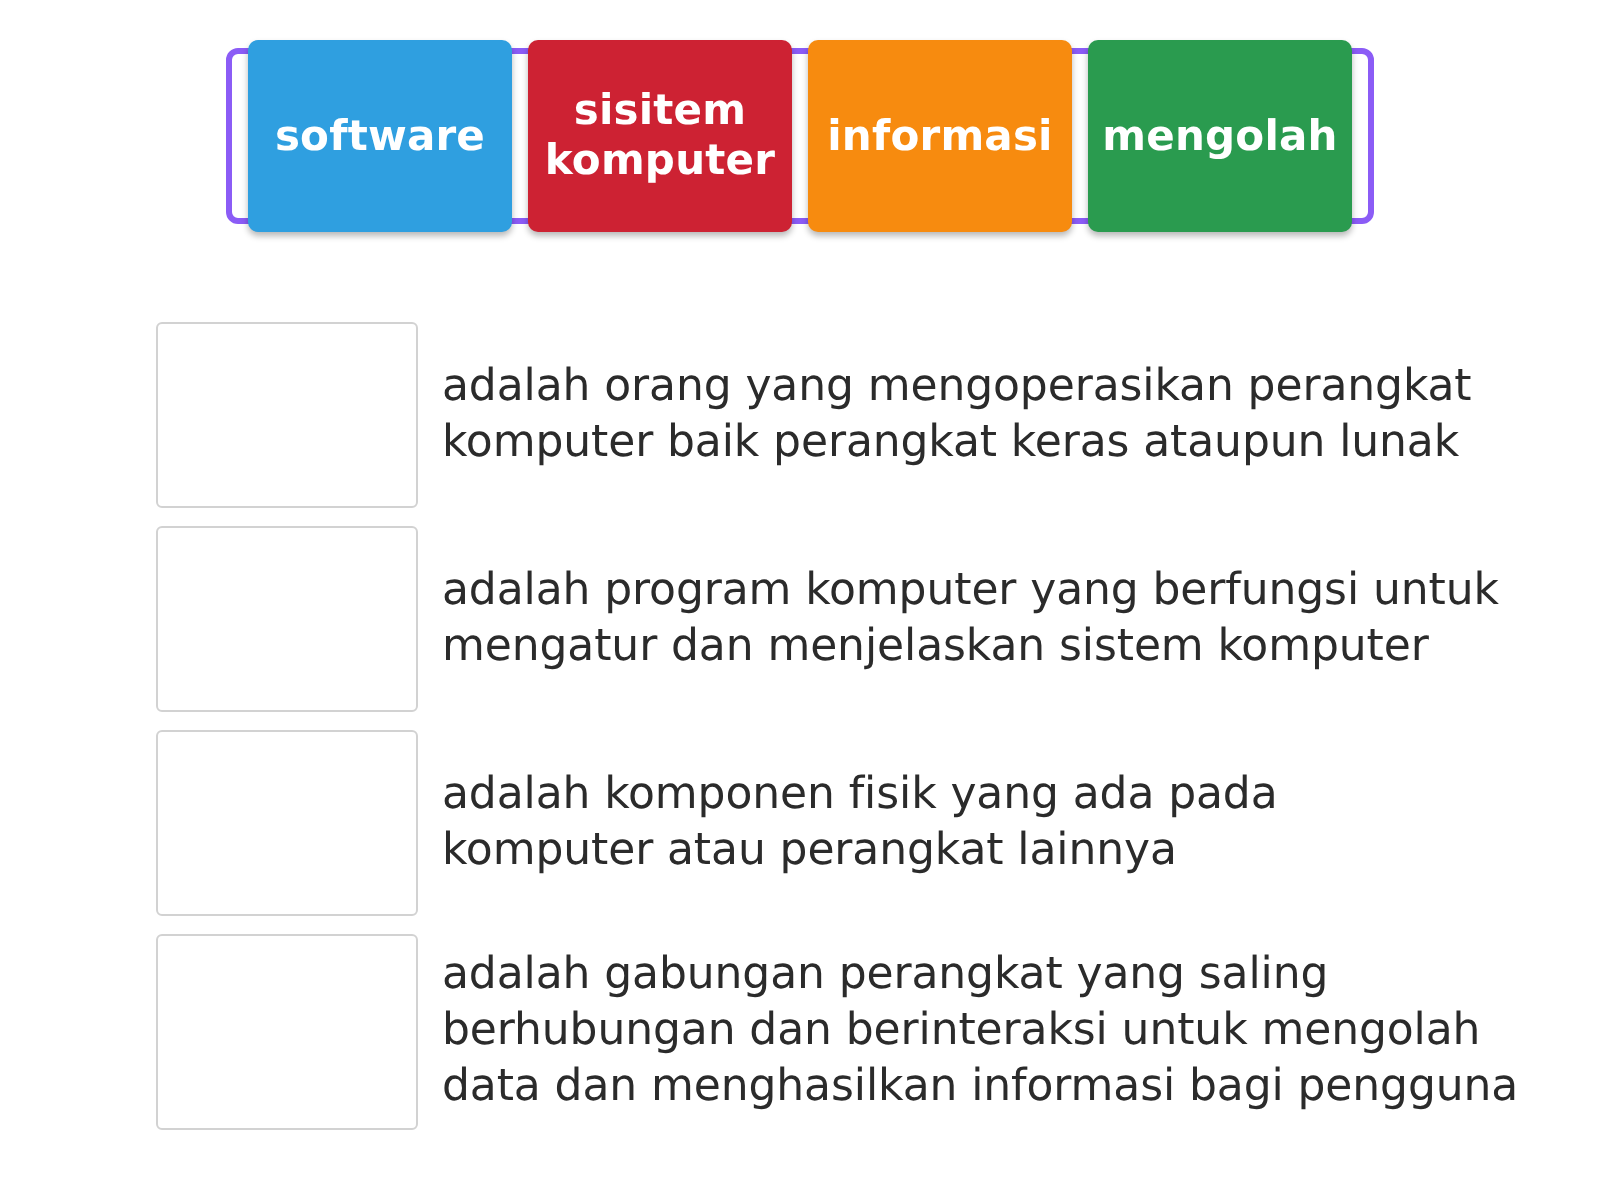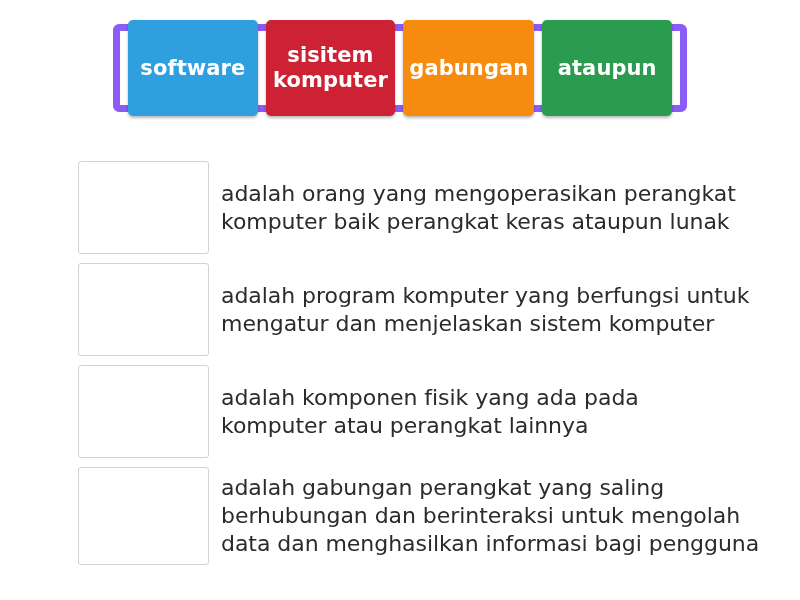--- a/index.html
+++ b/index.html
@@ -16,21 +16,21 @@
   }
 
   
   .tile-tray {
     position: absolute;
     left: 113px;
     top: 24px;
     width: 574px;
     height: 88px;
     box-sizing: border-box;
-    border: 7px solid #8b5cf6;
+    border: 3px solid #8b5cf6;
     border-radius: 6px;
     background: #ffffff;
     display: flex;
     align-items: center;
     justify-content: flex-start;
     padding: 0 8px;
     gap: 8px;
   }
 
   .tile {
@@ -100,22 +100,22 @@
     letter-spacing: -0.05px;
   }
 </style>
 </head>
 <body style="background: rgb(255, 255, 255);">
 
 <div class="tile-tray">
   <div class="tile tile-software" style="background: rgb(47, 159, 224);">software</div>
   <div class="tile tile-sisitem" style="background: rgb(205, 34, 51);">sisitem
 komputer</div>
-  <div class="tile tile-brainware" style="background: rgb(247, 139, 15);">gabungan</div>
-  <div class="tile tile-hardware" style="background: rgb(42, 155, 79);">ataupun</div>
+  <div class="tile tile-brainware" style="background: rgb(247, 139, 15);">informasi</div>
+  <div class="tile tile-hardware" style="background: rgb(42, 155, 79);">mengolah</div>
 </div>
 
 <div class="rows">
 
   <div class="answer-row row-1">
     <div class="drop-box"></div>
     <div class="definition">adalah orang yang mengoperasikan perangkat
 komputer baik perangkat keras ataupun lunak</div>
   </div>
 

